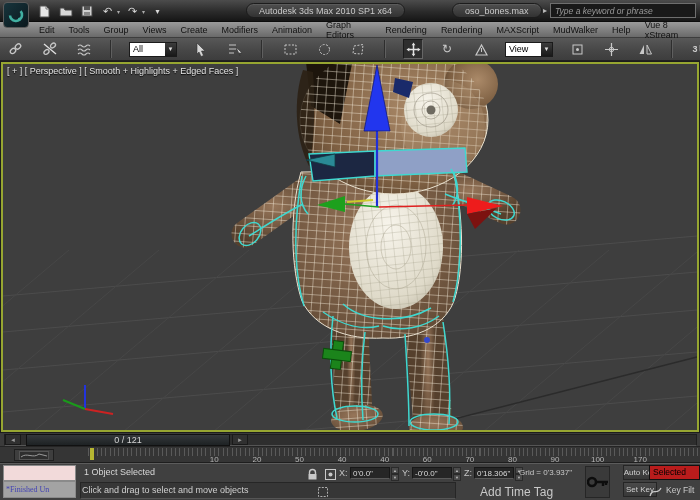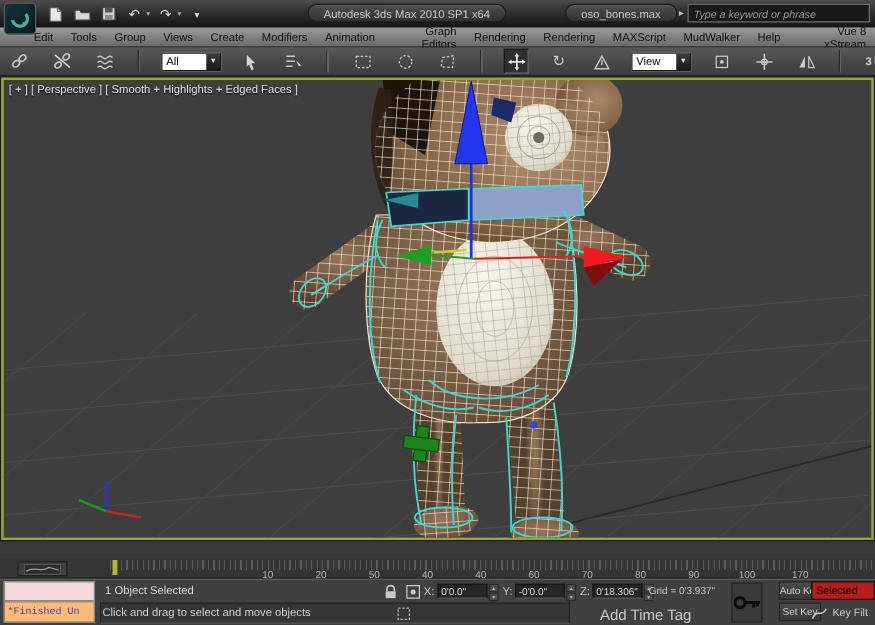--- a/index.html
+++ b/index.html
@@ -25,21 +25,21 @@
   .pill-doc { left:452px; }
   .search-wrap { position:absolute; right:4px; top:3px; display:flex; align-items:center; gap:3px; }
   .search-go { color:#bbb; font-size:8px; }
   .search-input { width:146px; height:15px; background:#191919; border:1px solid #6e6e6e;
     color:#ddd; font-size:8.5px; padding:0 4px; font-family:"Liberation Sans",sans-serif; }
   .search-input::placeholder { color:#9a9a9a; font-style:italic; }
 
   
   .menubar { position:absolute; left:0; top:22px; width:700px; height:16px;
     background:linear-gradient(#9a9a9a,#6a6a6a); display:flex; align-items:center;
-    padding-left:20px; border-bottom:1px solid #3d3d3d;text-align:right; }
+    padding-left:32px; border-bottom:1px solid #3d3d3d; }
   .menu-item { font-size:9px; color:#111; padding:0 7px; height:16px; display:flex; align-items:center; cursor:default; }
 
   
   .toolbar { position:absolute; left:0; top:38px; width:700px; height:23px;
     background:linear-gradient(#585858,#474747 55%,#3d3d3d); display:flex; align-items:center;
     padding:0 2px 0 6px; gap:14px; border-bottom:1px solid #222; }
   .tbtn { width:20px; height:20px; display:flex; align-items:center; justify-content:center; flex:none; }
   .tbtn.pressed { background:#2e2e2e; border:1px solid #1b1b1b; border-right-color:#666; border-bottom-color:#666; }
   .tsep { width:3px; height:18px; flex:none; margin:0 2px;
     background:linear-gradient(90deg,#2e2e2e 0 1px,#5f5f5f 1px 2px,transparent 2px); }
@@ -79,22 +79,22 @@
     background:repeating-linear-gradient(90deg,#5a5a5a 0 1px,transparent 1px 4.35px); }
   .tb-marker { position:absolute; left:90px; top:1px; width:4px; height:12px; background:#b6b632; }
   .tb-nums { position:absolute; left:193px; top:8px; display:flex; }
   .tb-num { width:42.6px; text-align:center; font-size:8px; color:#b4b4b4; }
 
   
   .statusbar { position:absolute; left:0; top:463px; width:700px; height:37px; background:#404040;
     border-top:1px solid #5c5c5c; }
   .sb { position:absolute; }
   .listener-pink { left:3px; top:1px; width:73px; height:16px; background:#f2dada; border:1px solid #8a8a8a; }
-  .listener-white { left:3px; top:17px; width:73px; height:17px; background:#fdba74; border:1px solid #8a8a8a;
-    font-family:Liberation Mono, monospace; font-size:8px; color:#4343b4; padding:3px 0 0 2px; white-space:nowrap; overflow:hidden; }
+  .listener-white { left:3px; top:17px; width:73px; height:17px; background:#a3a3a3; border:1px solid #8a8a8a;
+    font-family:Liberation Serif, serif; font-size:8px; color:#4343b4; padding:3px 0 0 2px; white-space:nowrap; overflow:hidden; }
   .status-text { left:84px; top:3px; font-size:9px; color:#d8d8d8; }
   .prompt-box { left:80px; top:18px; width:376px; height:17px; background:#363636;
     border:1px solid #262626; border-bottom-color:#555; color:#cfcfcf; font-size:9px; padding:2px 0 0 1px; white-space:nowrap; }
   .coord-lbl { top:4px; font-size:9px; color:#c4c4c4; }
   .coord-field { top:3px; width:40px; height:12px; background:#262626; border:1px solid #171717;
     border-bottom-color:#5a5a5a; color:#d9d9d9; font-size:8px; padding:1px 0 0 2px; white-space:nowrap; overflow:hidden; }
   .spinner { top:3px; width:8px; height:12px; display:flex; flex-direction:column; }
   .spinner span { flex:1; background:#4a4a4a; border:1px solid #2a2a2a; color:#bbb; font-size:4px;
     display:flex; align-items:center; justify-content:center; }
   .grid-panel { left:519px; top:4px; width:64px; font-size:8px; color:#c9c9c9; white-space:nowrap; }
@@ -429,20 +429,26 @@
           <g transform="rotate(7 334 291)">
             <rect x="329" y="277" width="10" height="28" fill="#1b841b" stroke="#0c4c0c"></rect>
             <rect x="320" y="286" width="28" height="10" fill="#1b841b" stroke="#0c4c0c"></rect>
           </g>
           <circle cx="424" cy="276" r="3" fill="#3448cc"></circle>
         </g>
       </svg>
     </div>
   </div>
 
+  <div class="timeslider">
+    <div class="ts-track"></div>
+    <div class="ts-arrow" style="left:5px">◄</div>
+    <div class="ts-handle">0 / 121</div>
+    <div class="ts-arrow" style="left:232px">►</div>
+  </div>
 
   <div class="trackbar">
     <div class="tb-btn">
       <svg width="30" height="9" viewBox="0 0 30 9">
           <rect x="0.5" y="0.5" width="29" height="8" fill="#2e2e2e" stroke="#555"></rect>
           <path d="M2,6 C8,1 14,8 20,3 L28,5" fill="none" stroke="#999" stroke-width="1"></path>
         </svg>
     </div>
     <div class="tb-ticks"></div>
     <div class="tb-marker"></div>

